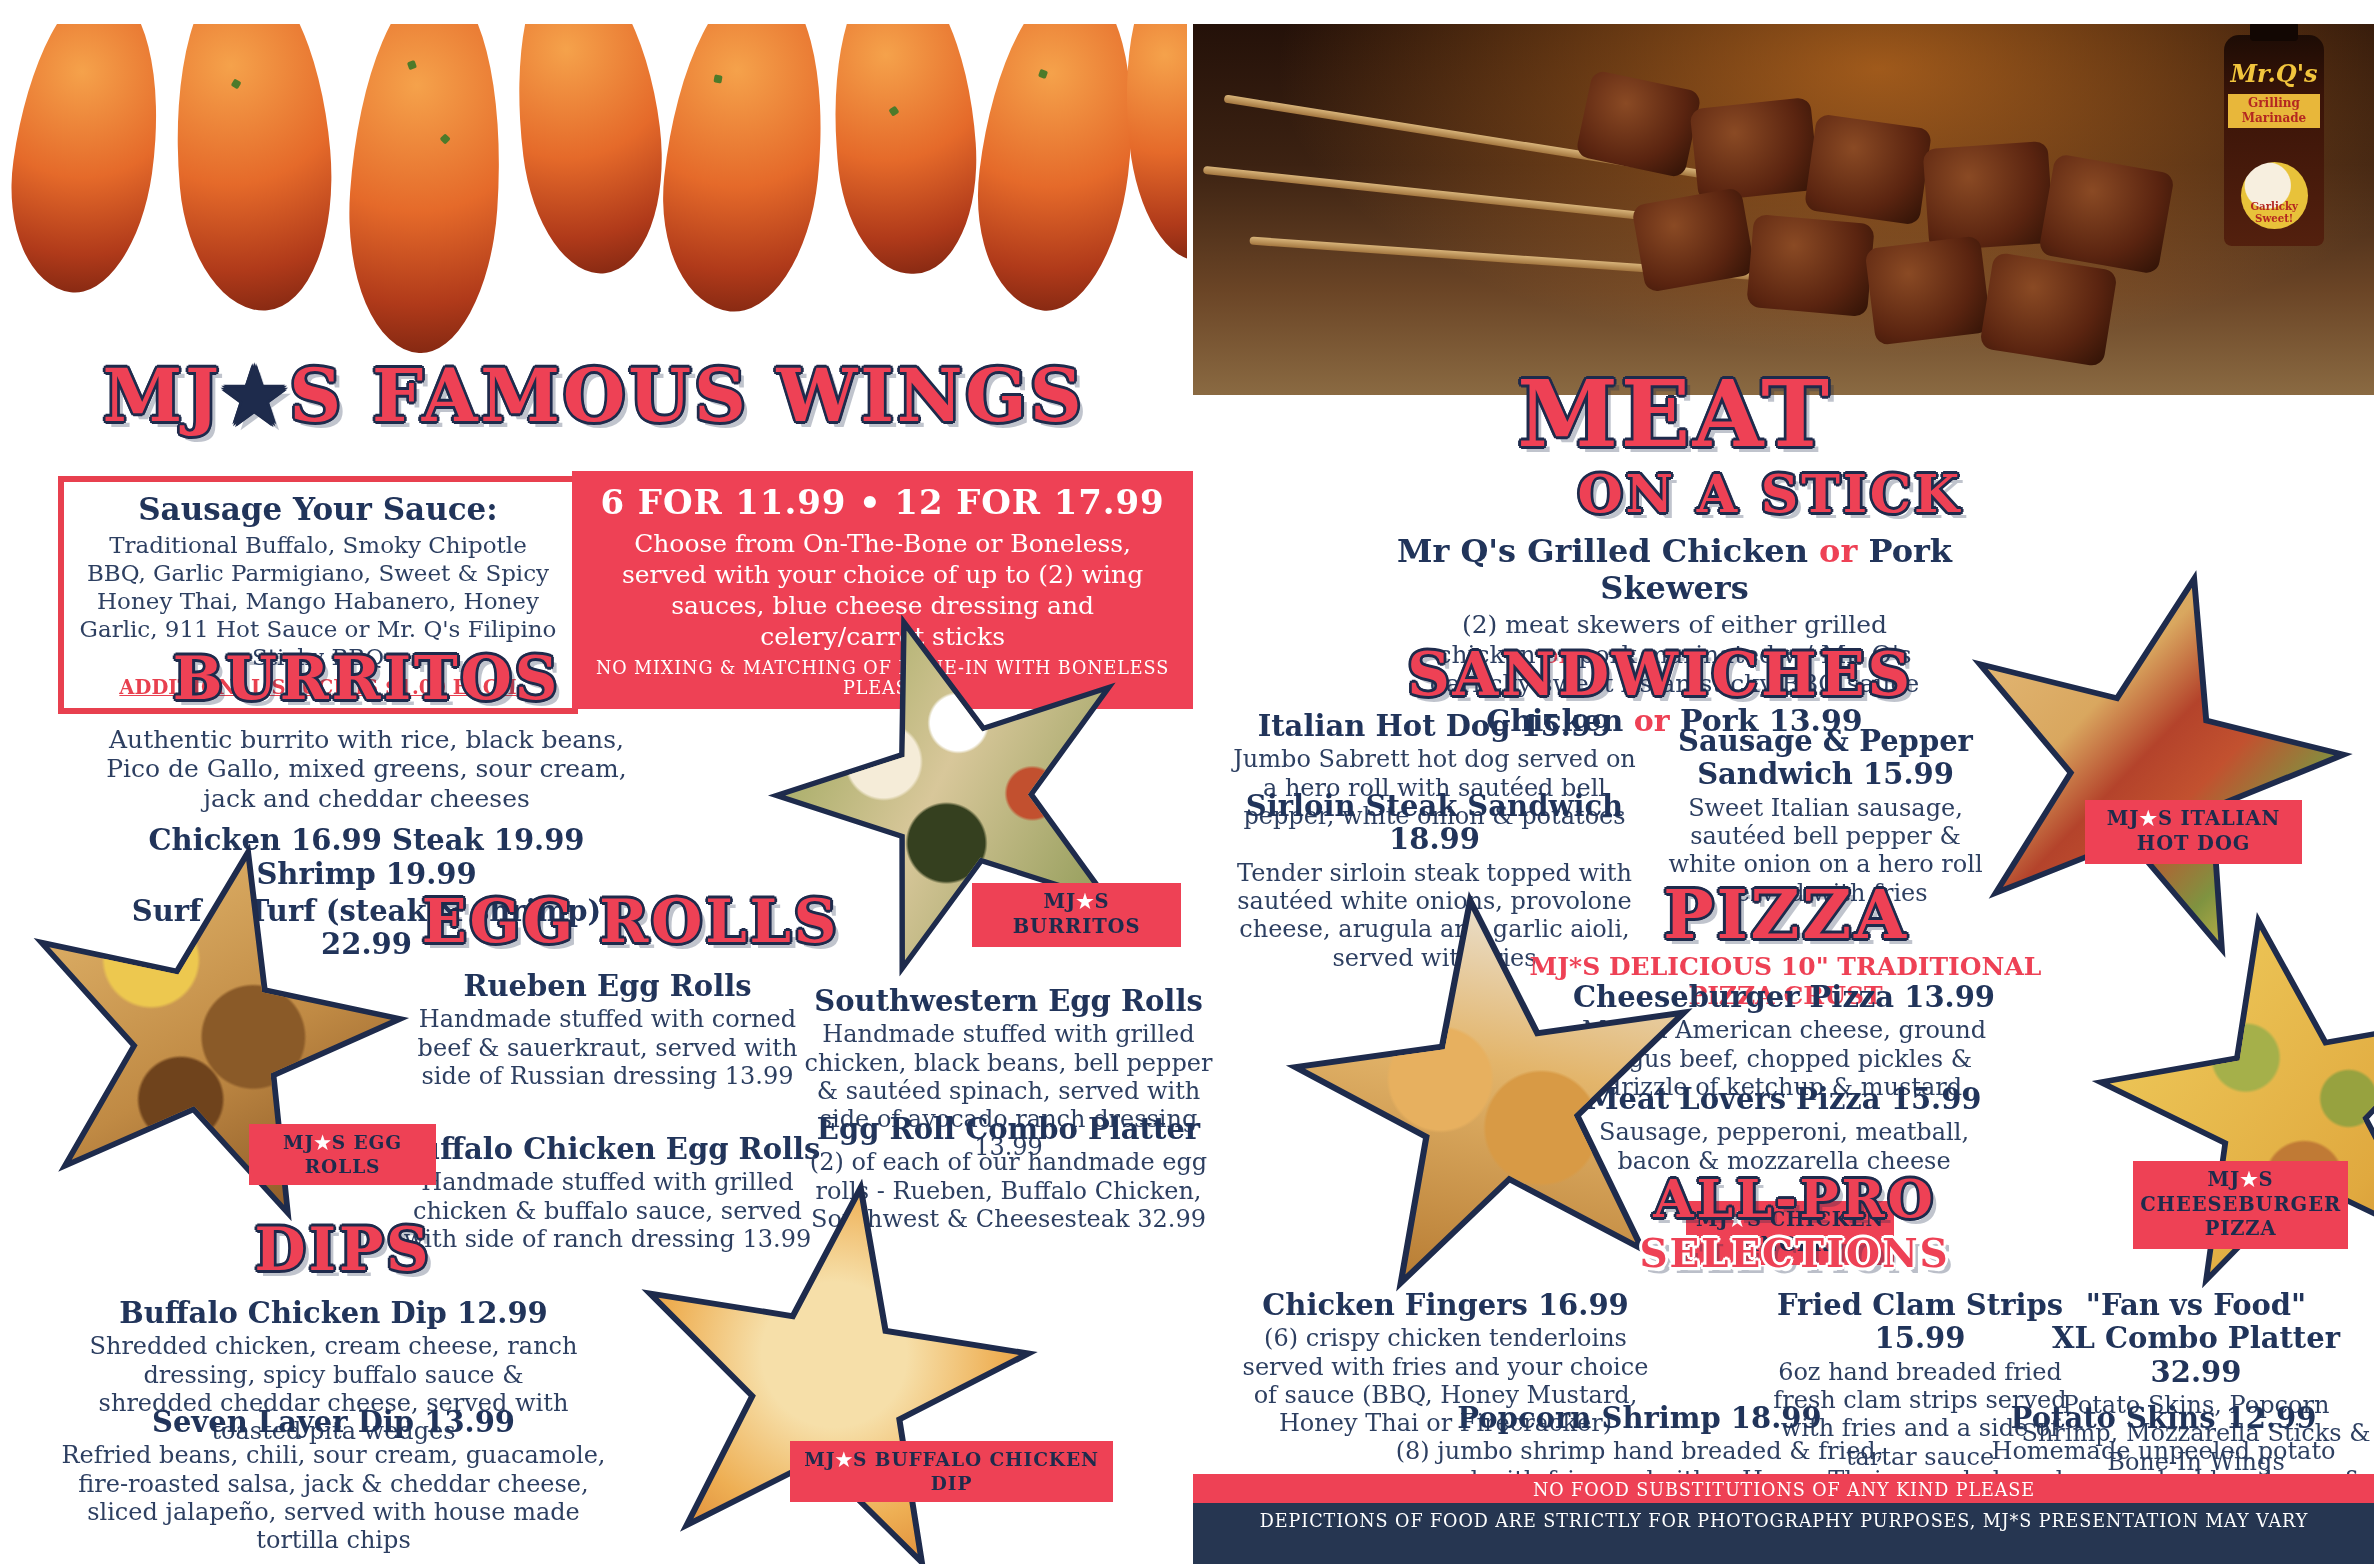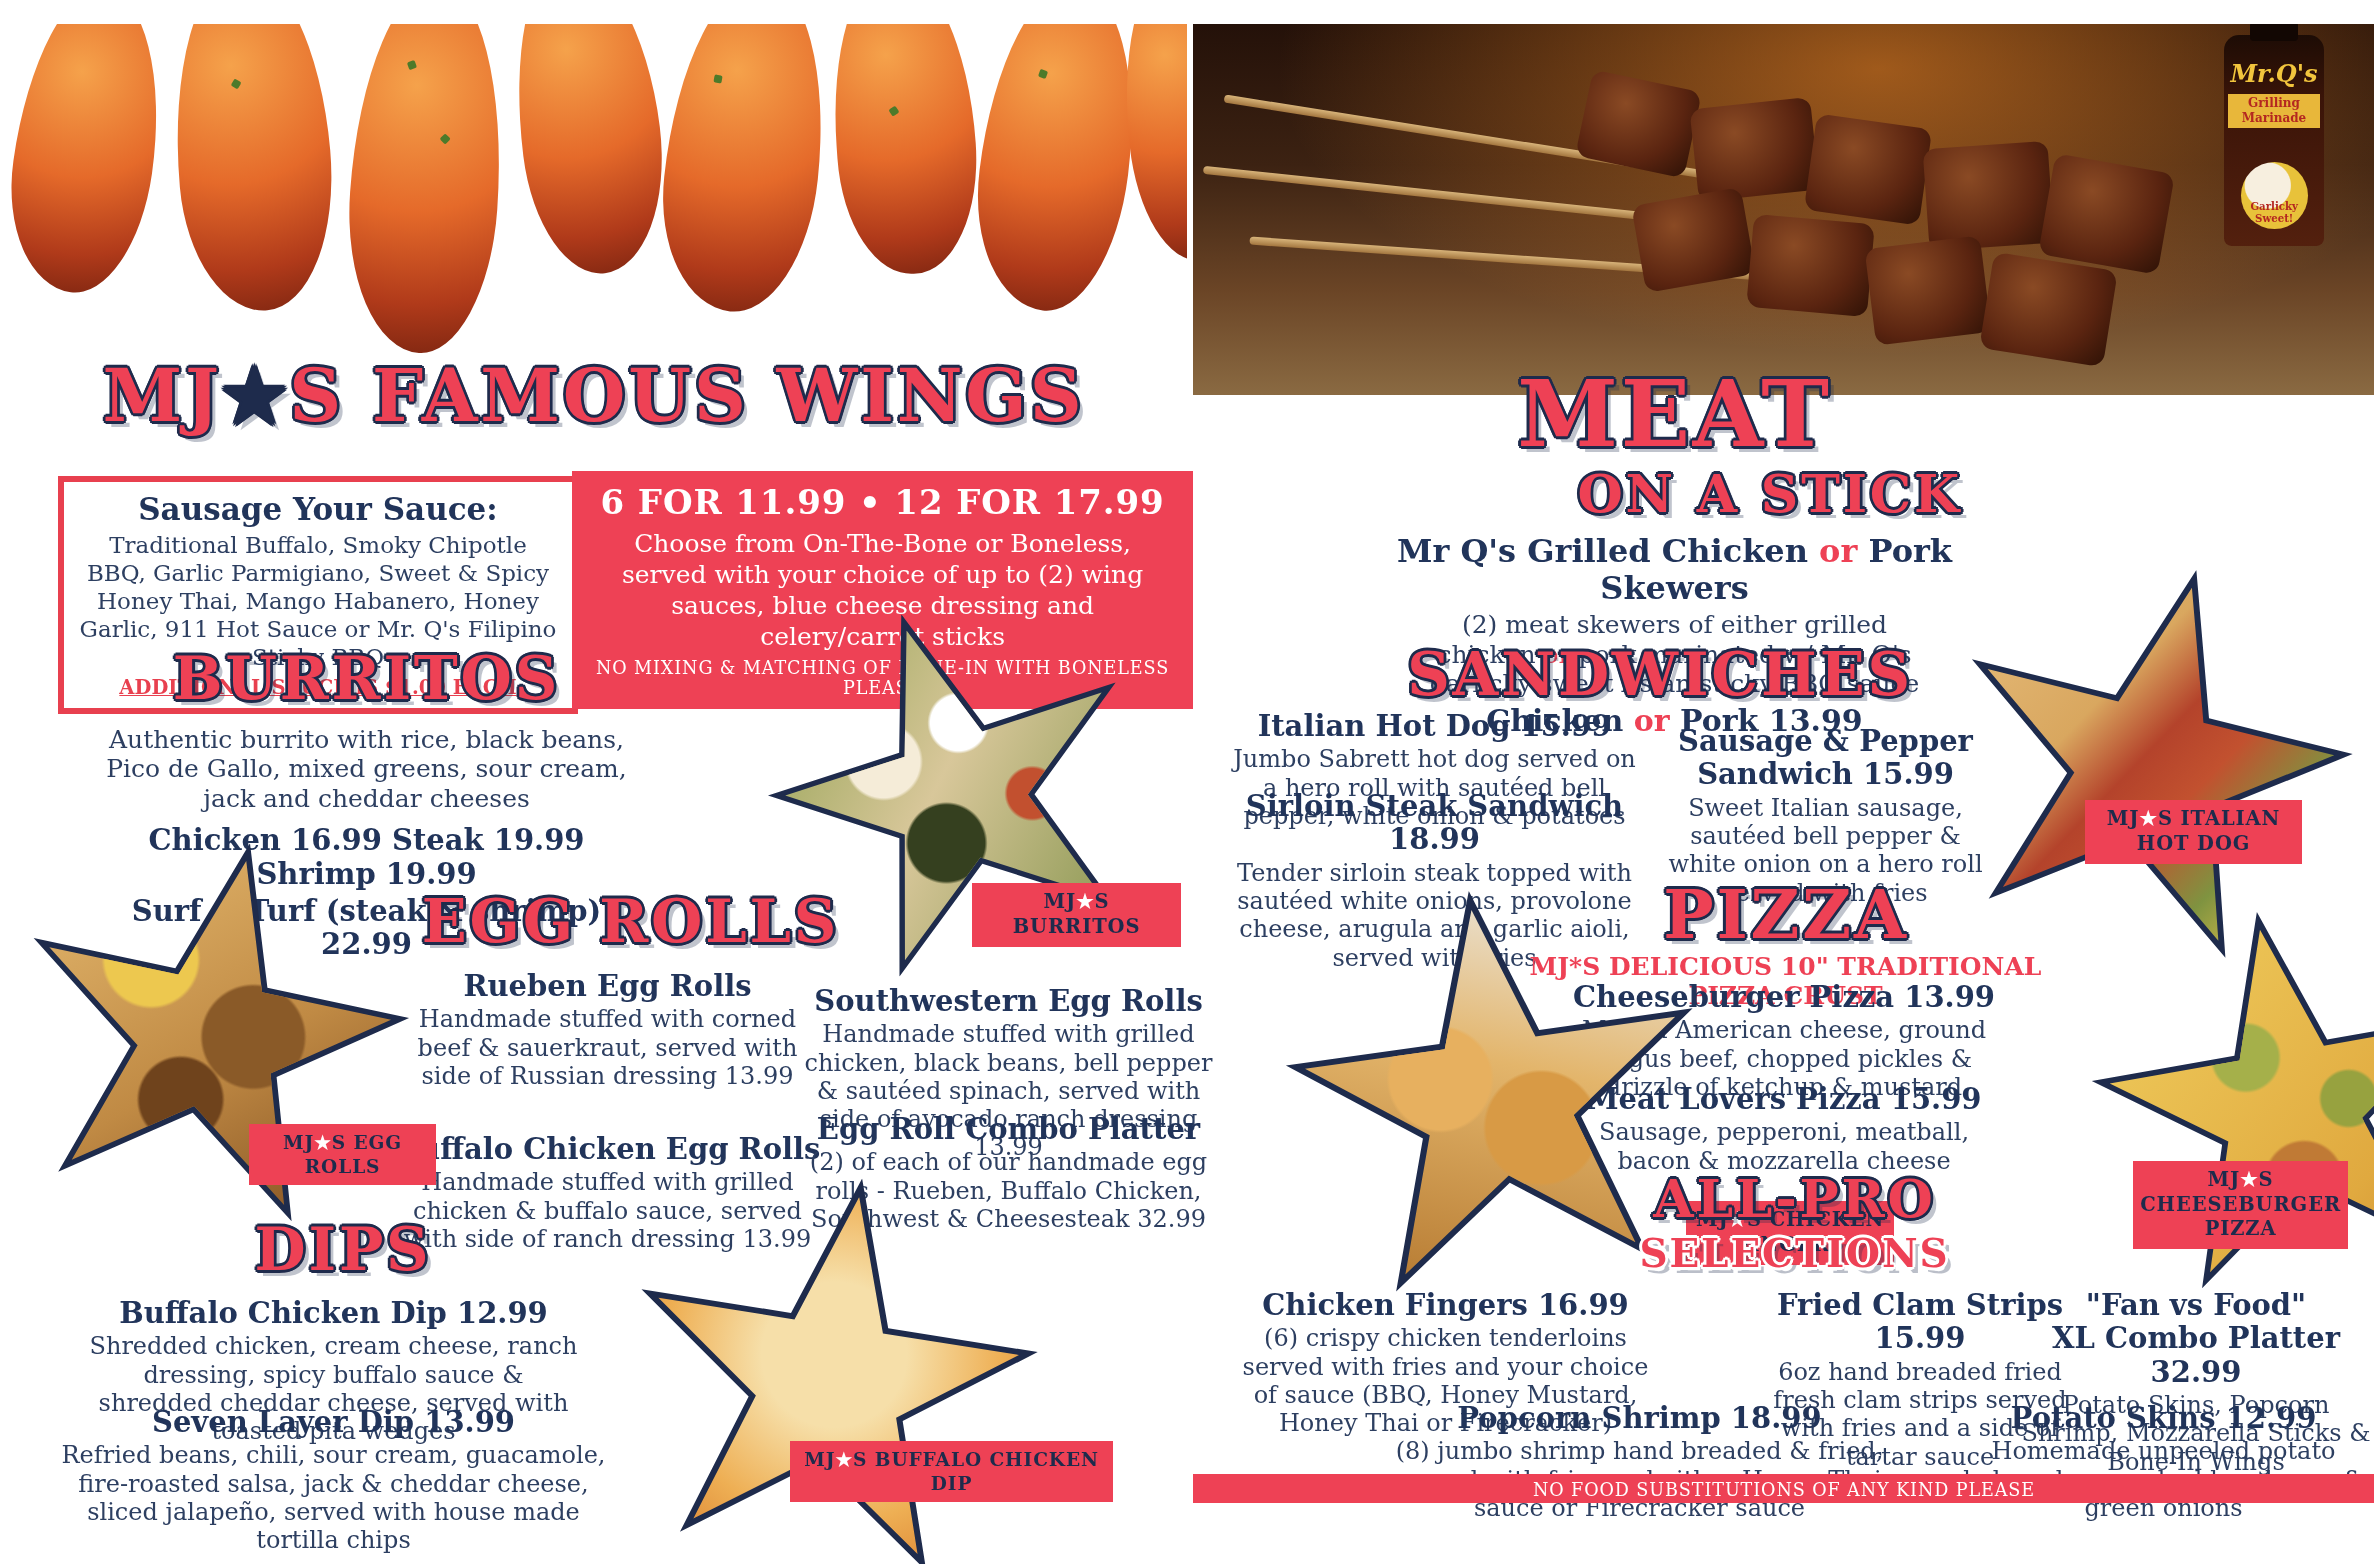--- a/index.html
+++ b/index.html
@@ -299,15 +299,18 @@
     <div class="item-desc">(8) jumbo shrimp hand breaded &amp; fried, served with fries and either Honey Thai sauce or Firecracker sauce</div>
   </div>
   <div class="sec" style="left:1955px;top:1402px;width:417px;">
     <div class="item-name">Potato Skins 12.99</div>
     <div class="item-desc">Homemade unpeeled potato halves, bacon, cheddar cheese &amp; green onions</div>
   </div>
 
   <div class="footer-red" style="left:1193px;top:1474px;width:1182px;height:29px;">
     <span>NO FOOD SUBSTITUTIONS OF ANY KIND PLEASE</span>
   </div>
+  <div class="footer-navy" style="left:1193px;top:1503px;width:1182px;height:62px;">
+    <span>DEPICTIONS OF FOOD ARE STRICTLY FOR PHOTOGRAPHY PURPOSES, MJ*S PRESENTATION MAY VARY</span>
+  </div>
 
 </div>
 
 
 </body></html>

